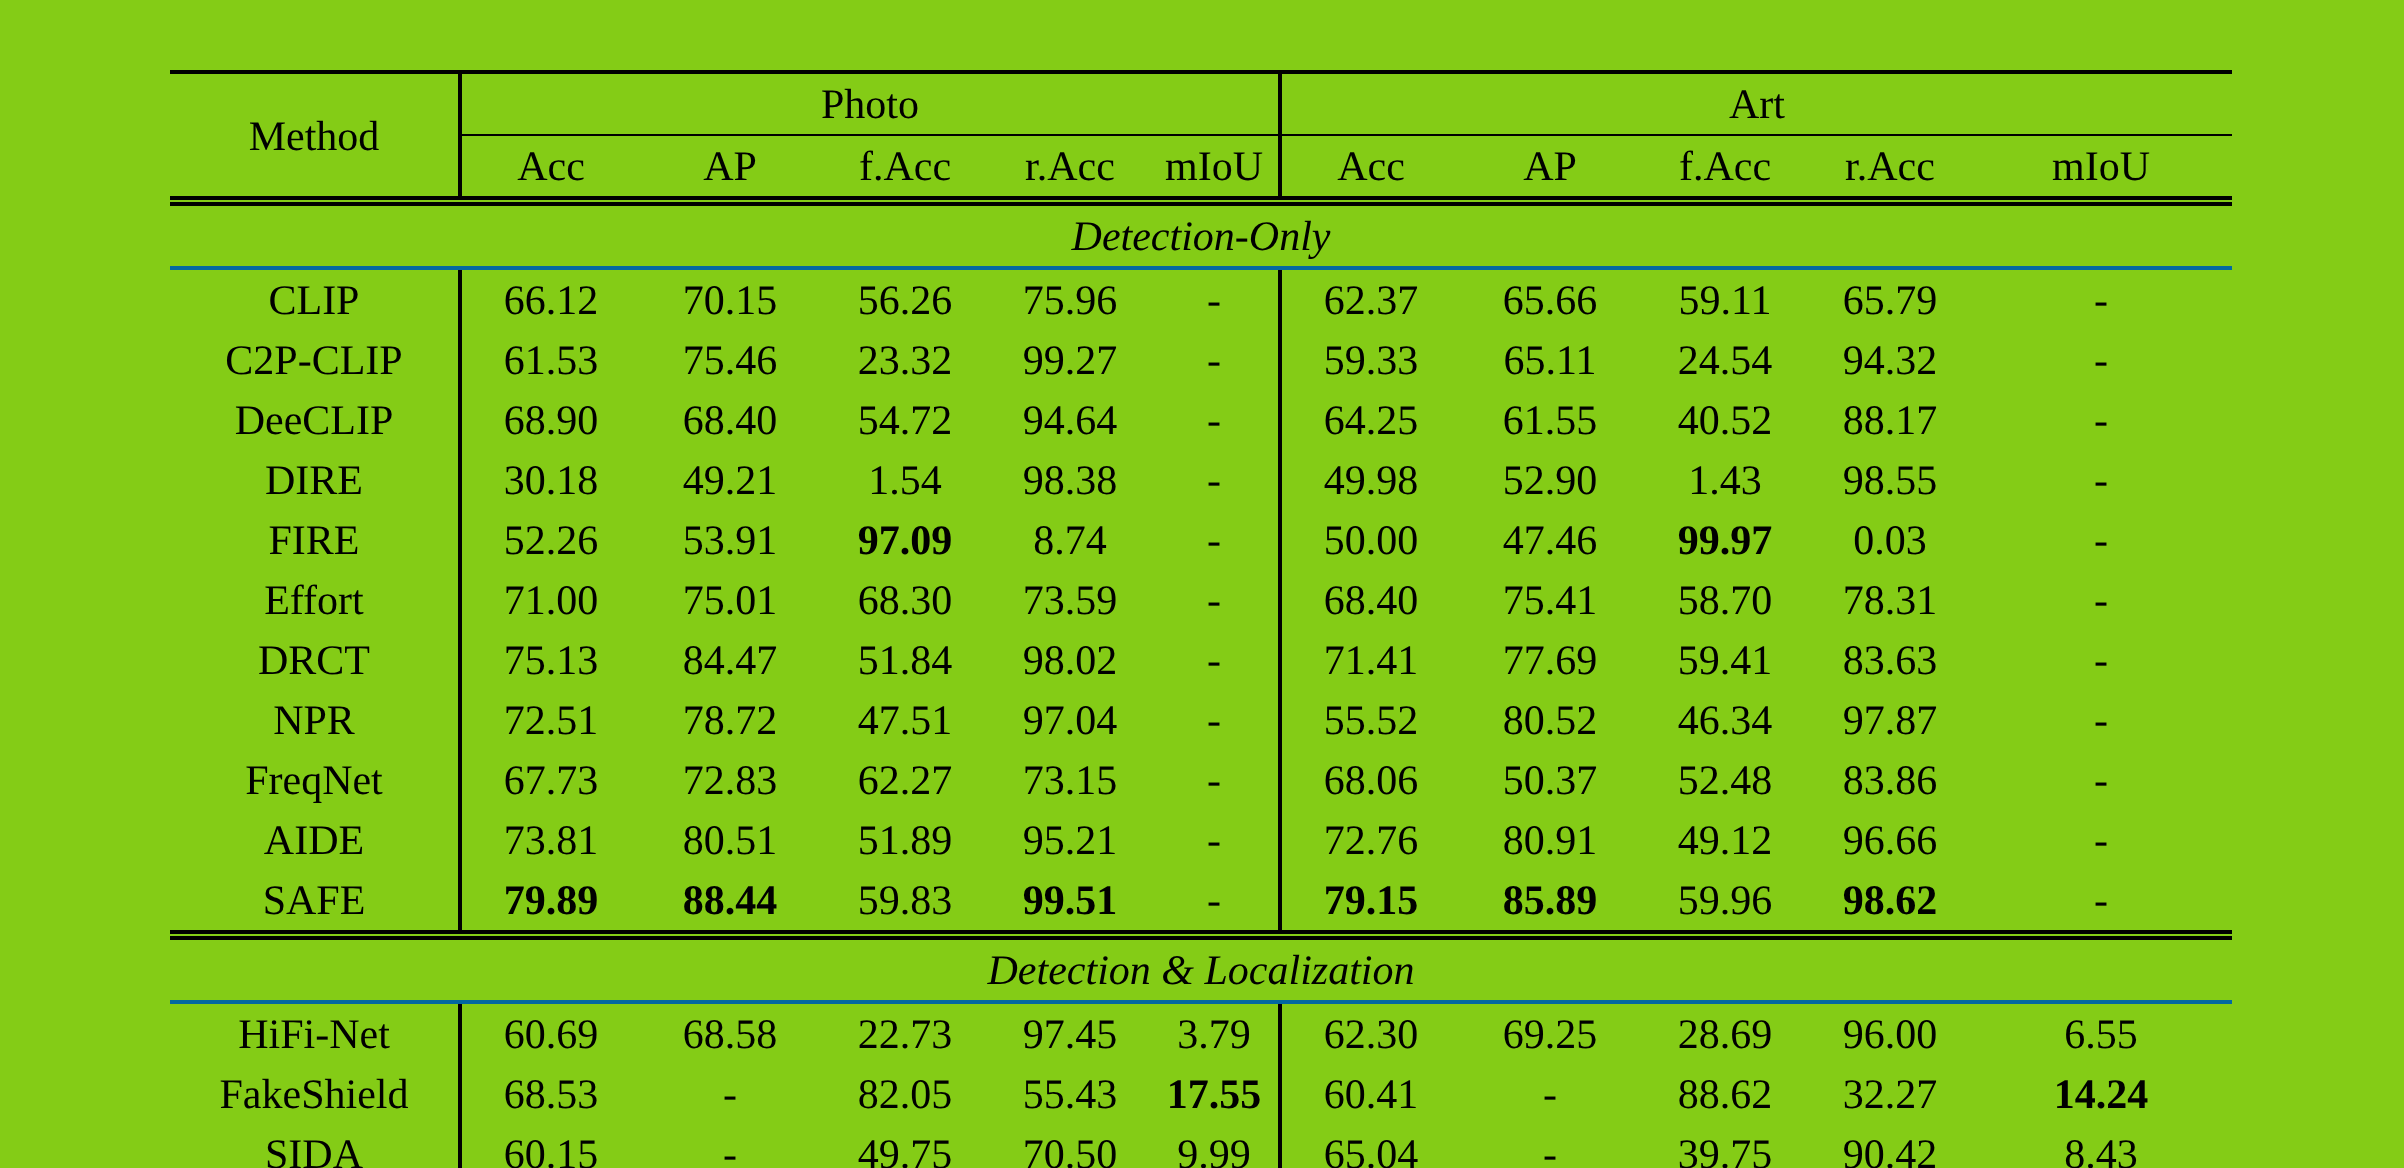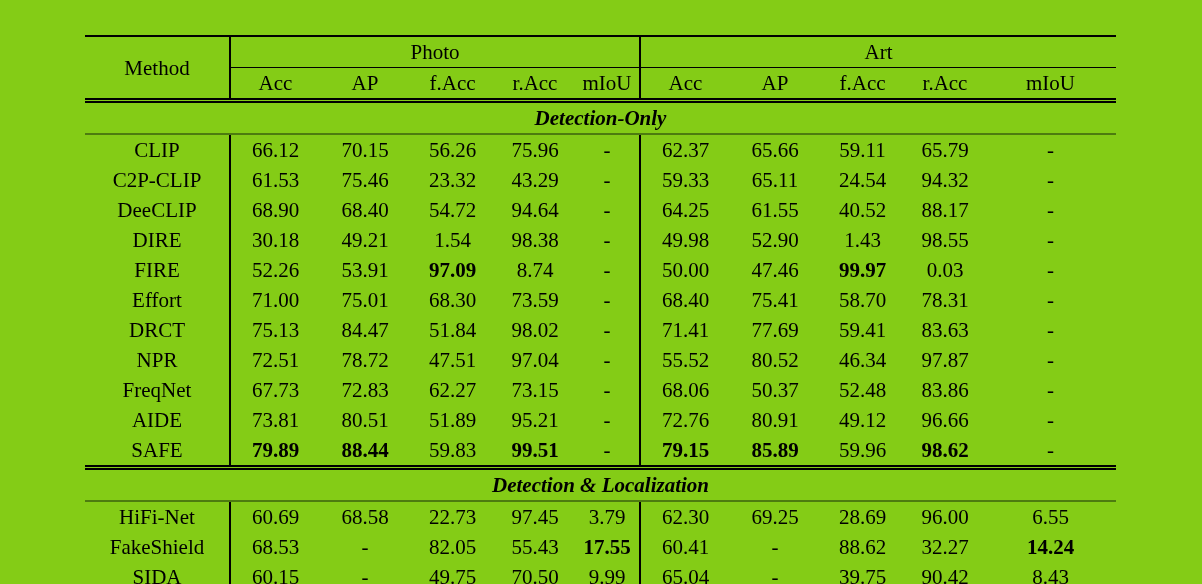--- a/index.html
+++ b/index.html
@@ -16,23 +16,22 @@
   th,td{
     font-weight:normal;text-align:center;padding:0;
     height:30px;line-height:30px;white-space:nowrap;
     overflow:hidden;
   }
   thead tr.group-row th{border-top:2px solid #000;}
   th.group{border-bottom:1px solid #000;}
   .vl{border-left:2px solid #000;}
   td.section-title{
     border-top:5px double #000;
-    border-bottom:2px solid #4d7c0f;
+    border-bottom:2px solid #0369a1;
     font-style:italic;
-    font-weight:bold;
   }
   tbody tr:last-child td{border-bottom:2px solid #000;}
   .b{font-weight:bold;}
   th.method-h{vertical-align:middle;}
 </style>
 </head>
 <body>
 
 <div class="page">
   <table class="results">
@@ -83,21 +82,21 @@
           <td>65.66</td>
           <td>59.11</td>
           <td>65.79</td>
           <td>-</td>
         </tr>
         <tr>
           <td>C2P-CLIP</td>
           <td class="vl">61.53</td>
           <td>75.46</td>
           <td>23.32</td>
-          <td>43.29</td>
+          <td>99.27</td>
           <td>-</td>
           <td class="vl">59.33</td>
           <td>65.11</td>
           <td>24.54</td>
           <td>94.32</td>
           <td>-</td>
         </tr>
         <tr>
           <td>DeeCLIP</td>
           <td class="vl">68.90</td>

